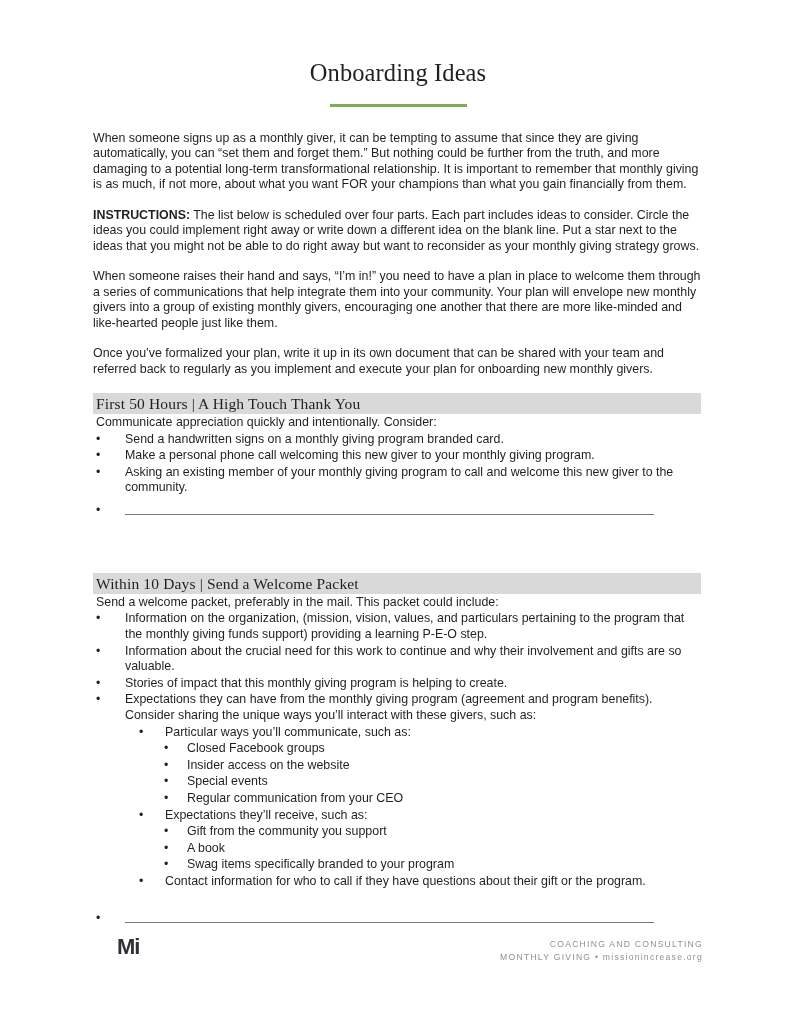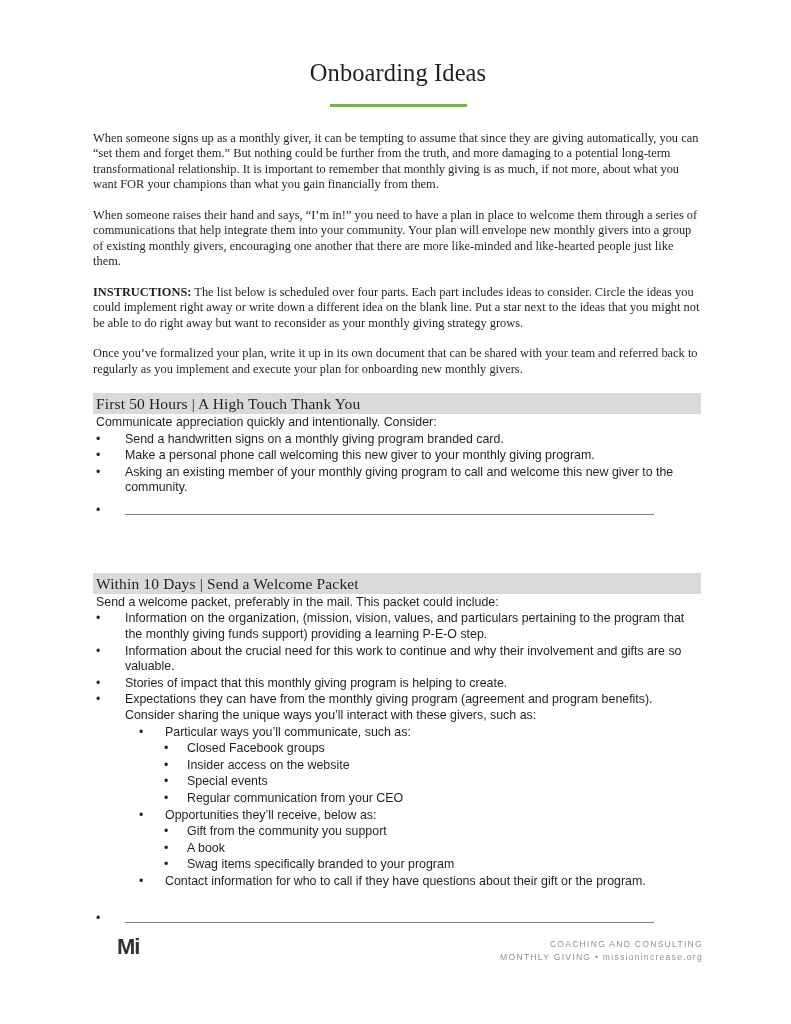--- a/index.html
+++ b/index.html
@@ -54,21 +54,20 @@
   }
 
   
   .intro { margin-top: 24px; }
   p.para {
     margin: 0 0 15px 0;
     font-size: 12.4px;
     line-height: 15.5px;
     color: #231f20;
     text-align: left;
-    font-family: Liberation Serif, serif;
   }
   .bold-lead { font-weight: bold; }
 
   
   .section { margin-top: 16px; }
   .section-band {
     background: #d9d9d9;
     width: 608px;
     padding: 2px 0 2px 3px;
     box-sizing: border-box;
@@ -188,22 +187,22 @@
       <div class="doc-title">
         <span>Onboarding Ideas</span>
       </div>
       <div class="title-rule-wrap">
         <div class="title-rule"></div>
       </div>
     </div>
 
     <div class="intro">
       <p class="para">When someone signs up as a monthly giver, it can be tempting to assume that since they are giving automatically, you can “set them and forget them.” But nothing could be further from the truth, and more damaging to a potential long-term transformational relationship.  It is important to remember that monthly giving is as much, if not more, about what you want FOR your champions than what you gain financially from them.</p>
+      <p class="para"><span class="bold-lead">INSTRUCTIONS:</span><span> The list below is scheduled over four parts. Each part includes ideas to consider. Circle the ideas you could implement right away or write down a different idea on the blank line. Put a star next to the ideas that you might not be able to do right away but want to reconsider as your monthly giving strategy grows.</span></p>
       <p class="para">When someone raises their hand and says, “I’m in!” you need to have a plan in place to welcome them through a series of communications that help integrate them into your community. Your plan will envelope new monthly givers into a group of existing monthly givers, encouraging one another that there are more like-minded and like-hearted people just like them.</p>
-      <p class="para"><span class="bold-lead">INSTRUCTIONS:</span><span> The list below is scheduled over four parts. Each part includes ideas to consider. Circle the ideas you could implement right away or write down a different idea on the blank line. Put a star next to the ideas that you might not be able to do right away but want to reconsider as your monthly giving strategy grows.</span></p>
       <p class="para">Once you’ve formalized your plan, write it up in its own document that can be shared with your team and referred back to regularly as you implement and execute your plan for onboarding new monthly givers.</p>
     </div>
 
     <div class="section">
       <div class="section-band">
         <h2>First 50 Hours | A High Touch Thank You</h2>
       </div>
       <p class="section-intro">Communicate appreciation quickly and intentionally. Consider:</p>
       <ul class="lvl lvl1">
         <li class="item">
@@ -272,21 +271,21 @@
         </li>
         <li class="item">
           <span class="bullet">•</span>
           <span class="txt">Regular communication from your CEO</span>
         </li>
       </ul>
 
       <ul class="lvl lvl2">
         <li class="item">
           <span class="bullet">•</span>
-          <span class="txt">Opportunities they’ll receive, below as:</span>
+          <span class="txt">Expectations they’ll receive, such as:</span>
         </li>
       </ul>
       <ul class="lvl lvl3">
         <li class="item">
           <span class="bullet">•</span>
           <span class="txt">Gift from the community you support</span>
         </li>
         <li class="item">
           <span class="bullet">•</span>
           <span class="txt">A book</span>

